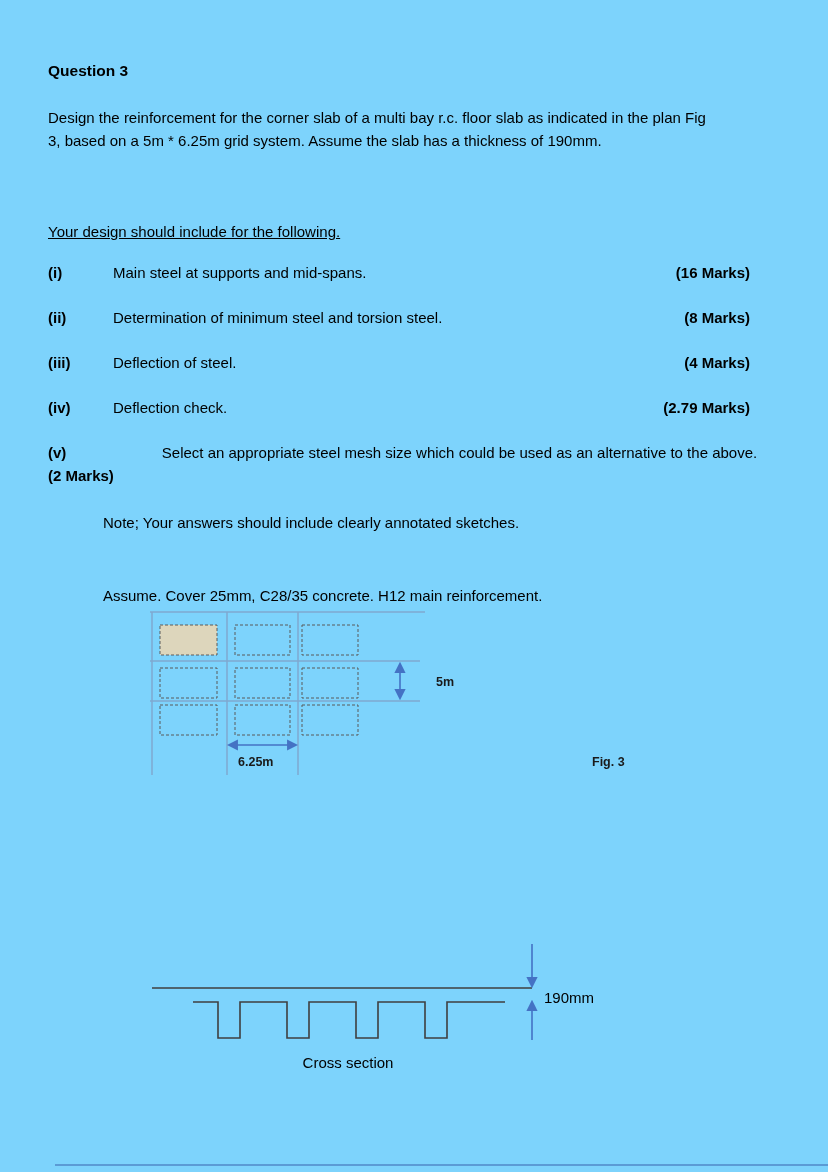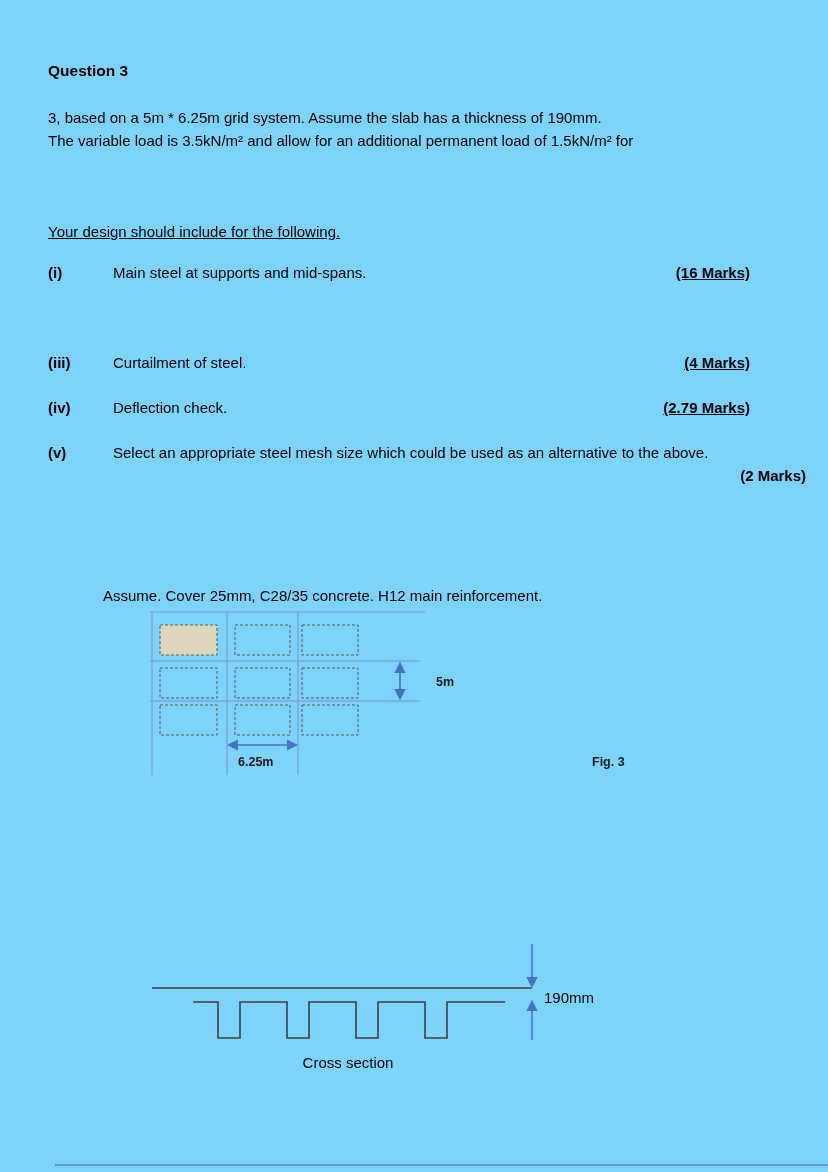--- a/index.html
+++ b/index.html
@@ -8,25 +8,25 @@
   .page { position:relative; width:828px; height:1172px; background:#7dd3fc; color:#000; font-size:15px; overflow:hidden; }
   .abs { position:absolute; }
 
   .title { left:48px; top:62px; font-weight:700; font-size:15.5px; }
   .para  { left:48px; top:106px; line-height:23px; white-space:nowrap; }
   .leadin{ left:48px; top:223px;text-decoration:underline; }
 
   .item { left:48px; width:702px; display:flex; align-items:baseline; }
   .item .num   { width:44px; font-weight:700; flex:0 0 44px; }
   .item .txt   { flex:1 1 auto;margin-left:21px; }
-  .item .marks { font-weight:700; white-space:nowrap; margin-left:auto;text-decoration:underline; }
+  .item .marks { font-weight:700; white-space:nowrap; margin-left:auto; }
   .it1 { top:264px; } .it2 { top:309px; } .it3 { top:354px; } .it4 { top:399px; }
   .it5 { top:444px; width:758px; }
-  .it5 .txt { white-space:nowrap; }
-  .marks-line { left:48px; top:467px; width:758px; text-align:right; font-weight:700; }
+  .it5 .txt { white-space:nowrap;text-align:center; }
+  .marks-line { left:48px; top:467px; width:758px; font-weight:700; }
 
   .note   { left:103px; top:514px; }
   .assume { left:103px; top:559px;margin-top:28px; }
 
   .plan-fig    { left:148px; top:606px; }
   .section-fig { left:148px; top:936px; }
 
   .grid   { stroke:#7fa8d0; stroke-width:1.5; }
   .panel  { fill:none; stroke:#5a5a5a; stroke-width:1; stroke-dasharray:3,2; }
   .panel-hl { fill:#ddd6bc; stroke:#5a5a5a; stroke-width:1; stroke-dasharray:3,2; }
@@ -40,51 +40,57 @@
   .bottom-rule { left:55px; top:1164px; width:773px; height:2px; background:#5b9bd5; }
 </style>
 </head>
 <body>
 
 <div class="page">
 
   <div class="abs title">Question 3</div>
 
   <div class="abs para">
+    <div>Design the reinforcement for the corner slab of a multi bay r.c. floor slab as indicated in the plan Fig</div>
     <div>3, based on a 5m * 6.25m grid system. Assume the slab has a thickness of 190mm.</div>
-    <div>The variable load is 3.5kN/m²  and allow for an additional permanent load of 1.5kN/m² for</div>
   </div>
 
   <div class="abs leadin">Your design should include for the following.</div>
 
   <div class="abs item it1">
     <span class="num">(i)</span>
     <span class="txt">Main steel at supports and mid-spans.</span>
     <span class="marks">(16 Marks)</span>
   </div>
 
+  <div class="abs item it2">
+    <span class="num">(ii)</span>
+    <span class="txt">Determination of minimum steel and torsion steel.</span>
+    <span class="marks">(8 Marks)</span>
+  </div>
 
   <div class="abs item it3">
     <span class="num">(iii)</span>
-    <span class="txt">Curtailment of steel.</span>
+    <span class="txt">Deflection of steel.</span>
     <span class="marks">(4 Marks)</span>
   </div>
 
   <div class="abs item it4">
     <span class="num">(iv)</span>
     <span class="txt">Deflection check.</span>
     <span class="marks">(2.79 Marks)</span>
   </div>
 
   <div class="abs item it5">
     <span class="num">(v)</span>
     <span class="txt">Select an appropriate steel mesh size which could be used as an alternative to the above.</span>
   </div>
   <div class="abs marks-line">(2 Marks)</div>
 
+  <div class="abs note">Note; Your answers should include clearly annotated sketches.</div>
   <div class="abs assume">Assume. Cover 25mm, C28/35 concrete. H12 main reinforcement.</div>
 
   <svg class="abs plan-fig" width="510" height="175" viewBox="0 0 510 175">
     <defs>
       <marker id="ah" viewBox="0 0 10 10" refX="8" refY="5" markerWidth="7" markerHeight="7" orient="auto-start-reverse">
         <path d="M0,0 L10,5 L0,10 z" fill="#4472c4"></path>
       </marker>
     </defs>
 
     <g>

